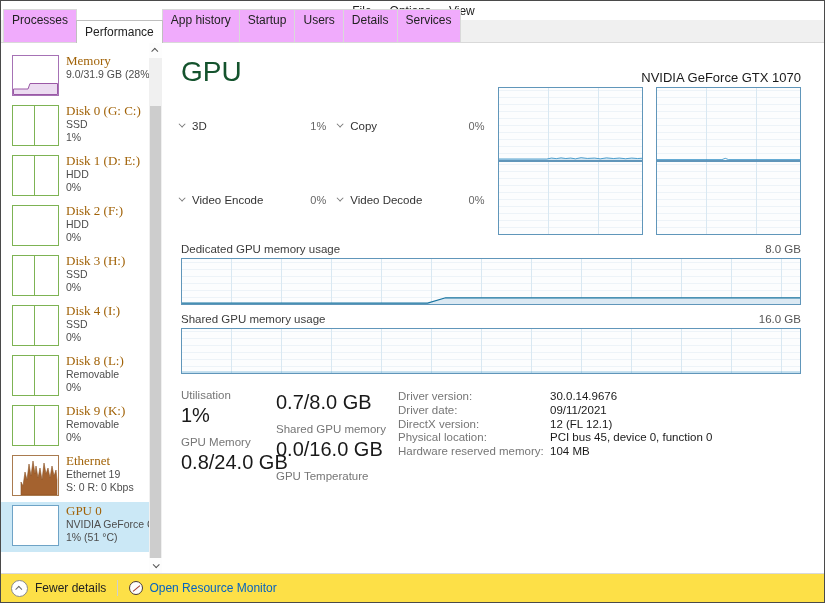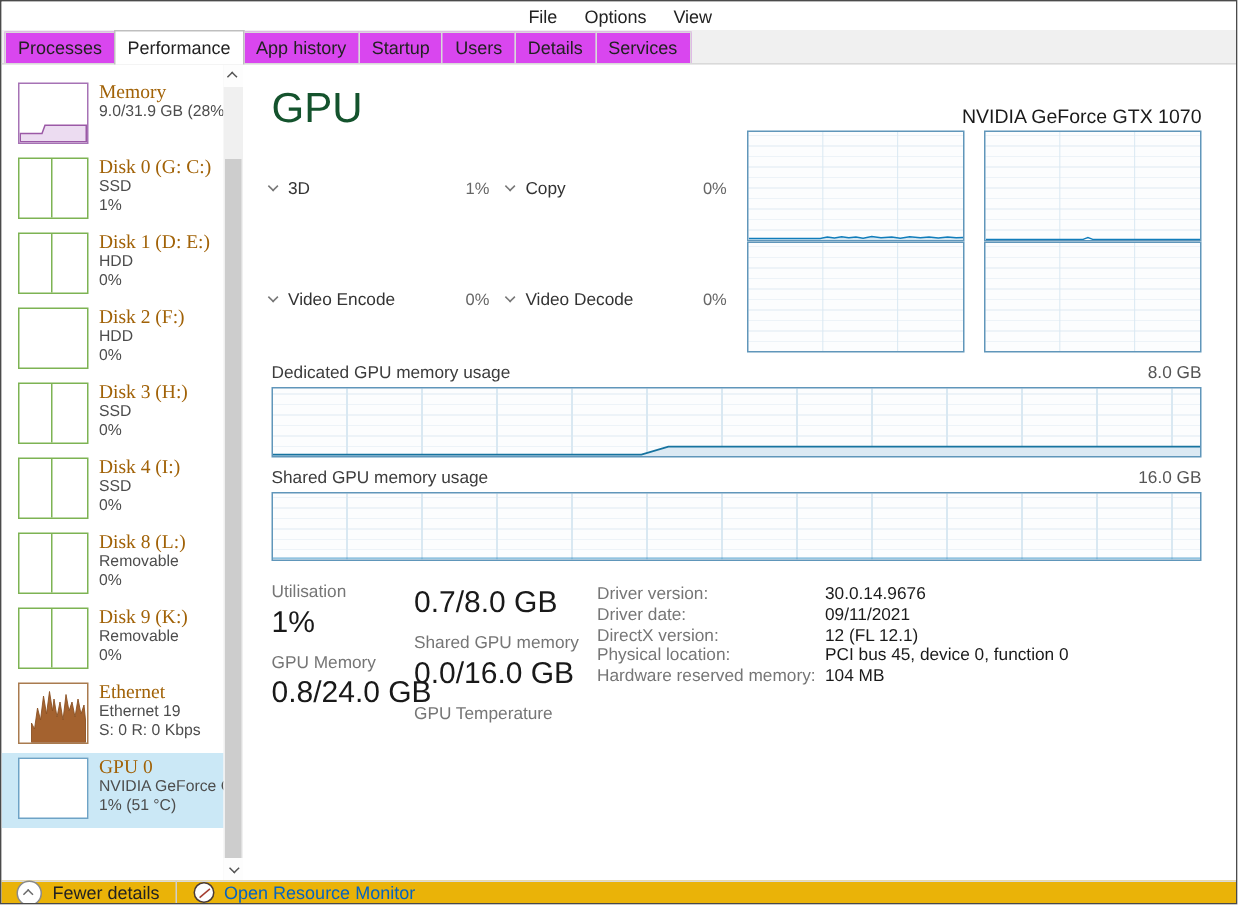--- a/index.html
+++ b/index.html
@@ -18,22 +18,22 @@
   .glyph-min { width:10px; height:0; border-top:1px solid #333; display:block; }
   .glyph-max { width:9px; height:9px; border:1px solid #333; display:block; }
 
   
   .menubar { height:19px; display:flex; align-items:center; padding-left:2px; background:#fff; flex:0 0 auto;justify-content:center; }
   .menu-item { font-size:12px; color:#222; padding:0 9px; }
 
   
   .tabbar { height:23px; background:#f0f0f0; display:flex; align-items:flex-end; padding-left:2px;
             border-bottom:1px solid #d9d9d9; flex:0 0 auto; position:relative; }
-  .tab { font-size:12px; color:#222; background:#d946ef; border:1px solid #d9d9d9; border-bottom:none;
-         padding:3px 8px 4px; margin-right:-1px; height:21px; }
+  .tab { font-size:12px; color:#222; background:#f0abfc; border:1px solid #d9d9d9; border-bottom:none;
+         padding:3px 8px 4px; margin-right:-1px; height:33px; }
   .tab.active { background:#fff; height:23px; padding-top:4px; position:relative; z-index:2;
                 border-color:#bfbfbf; margin-bottom:-1px; }
 
   
   .content { flex:1; display:flex; background:#fff; overflow:hidden; }
 
   
   .sidebar { width:161px; flex:0 0 auto; display:flex; }
   .side-list { width:148px; padding-top:9px; }
   .side-item { height:50px; display:flex; padding-left:11px; align-items:flex-start; }
@@ -79,21 +79,21 @@
   .stat-col1 { width:95px; flex:0 0 auto; }
   .stat-col2 { width:112px; flex:0 0 auto; margin-right:10px; }
   .stat-label { font-size:11.5px; color:#767676; line-height:13px; }
   .stat-value { font-size:20px; font-weight:300; color:#191919; line-height:24px; margin:1px 0 9px; white-space:nowrap; }
   .detail-col { flex:1; padding-top:1px; }
   .detail-row { display:flex; font-size:11.5px; line-height:13.8px; }
   .detail-row .dl { width:152px; color:#767676; flex:0 0 auto; }
   .detail-row .dv { color:#1a1a1a; white-space:nowrap; }
 
   
-  .statusbar { height:15px; flex:0 0 auto; background:#eab308; border-top:1px solid #d9d9d9;
+  .statusbar { height:29px; flex:0 0 auto; background:#fde047; border-top:1px solid #d9d9d9;
                display:flex; align-items:center; padding-left:10px; }
   .fewer { display:flex; align-items:center; font-size:12px; color:#222; }
   .circle-up { width:17px; height:17px; border:1px solid #8a8a8a; border-radius:50%; display:flex;
                align-items:center; justify-content:center; margin-right:7px; background:#fff; }
   .circle-up .chev { border-color:#6a6a6a; }
   .divider { width:1px; height:16px; background:#cfcfcf; margin:0 11px; }
   .resmon { display:flex; align-items:center; font-size:12px; color:#0563c1; }
   .resmon-icon { width:14px; height:14px; border:1px solid #4a3b36; border-radius:50%; background:#fdfdfd;
                  position:relative; margin-right:6px; }
   .resmon-icon::after { content:""; position:absolute; left:2px; top:6px; width:9px; height:0;

